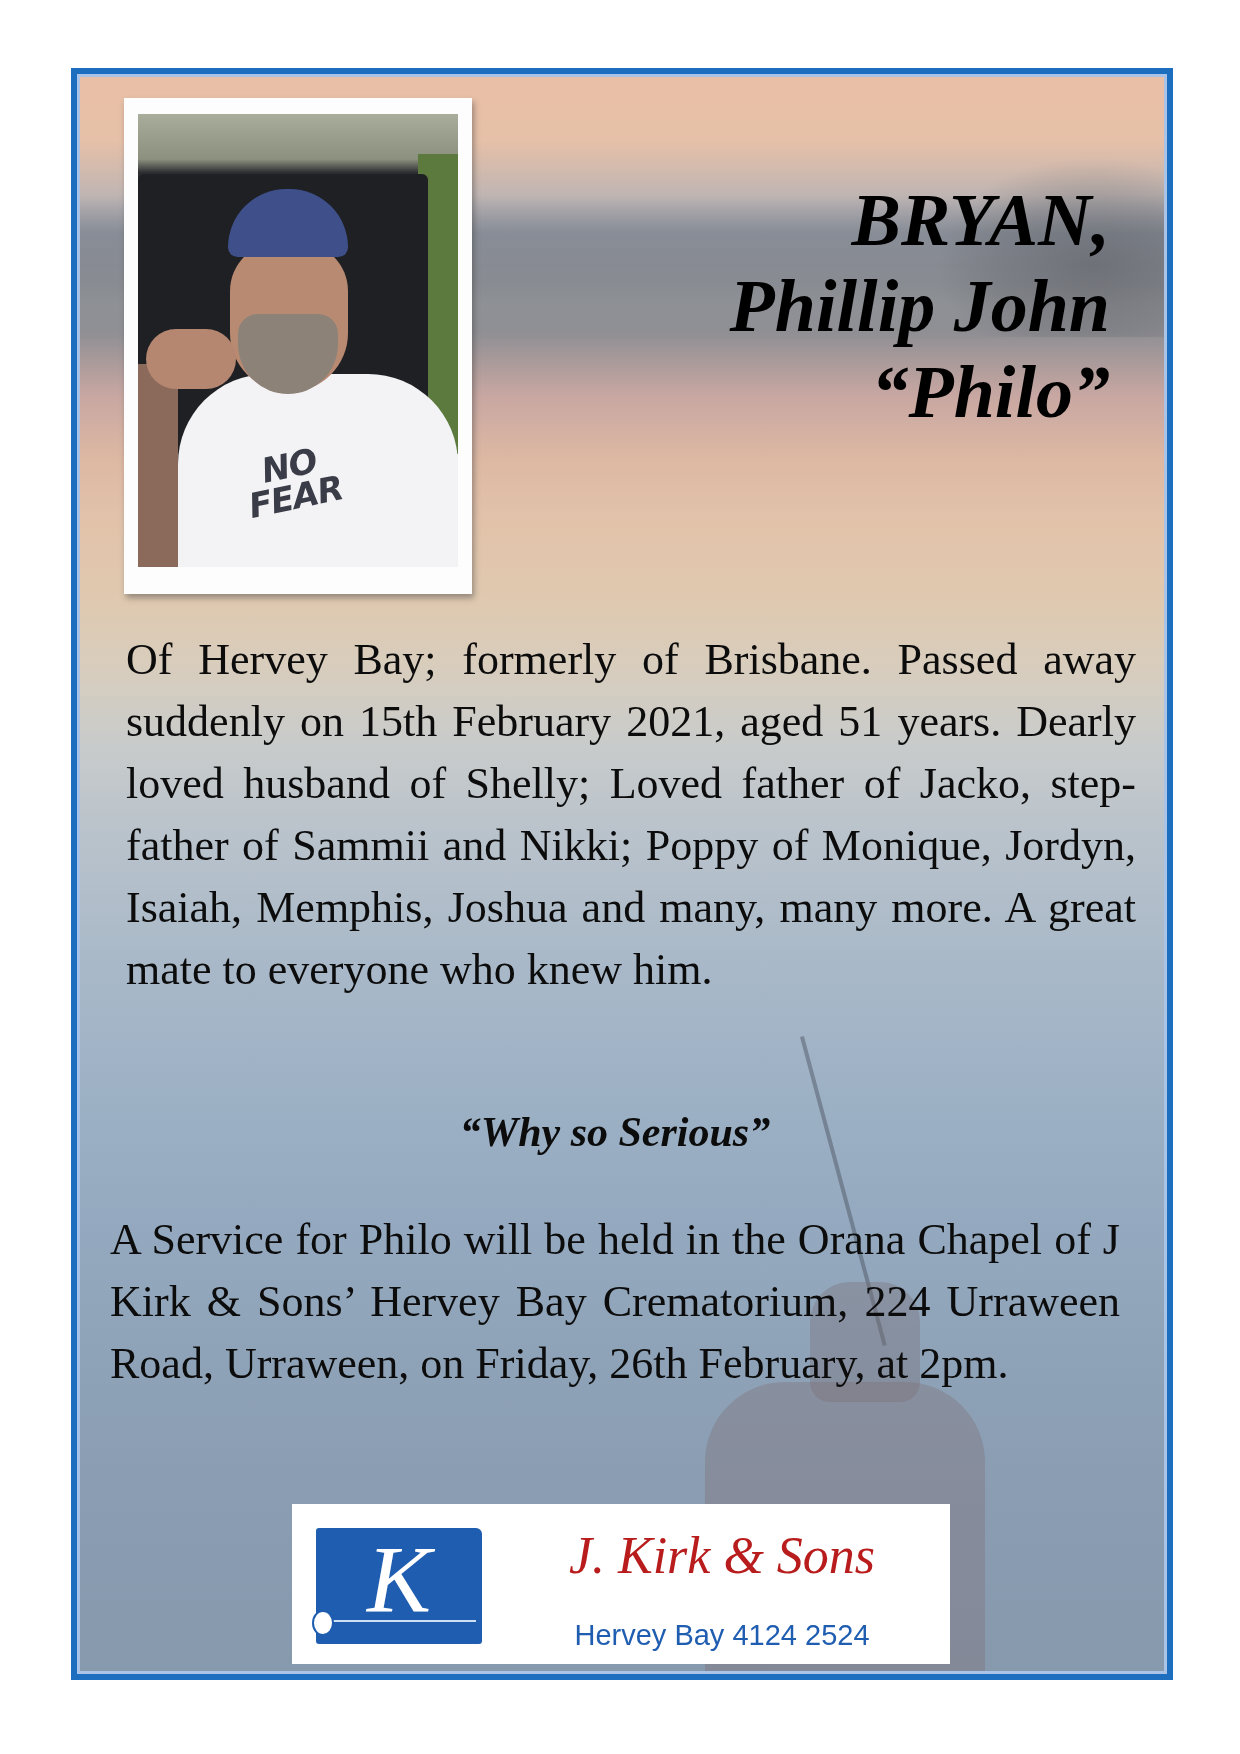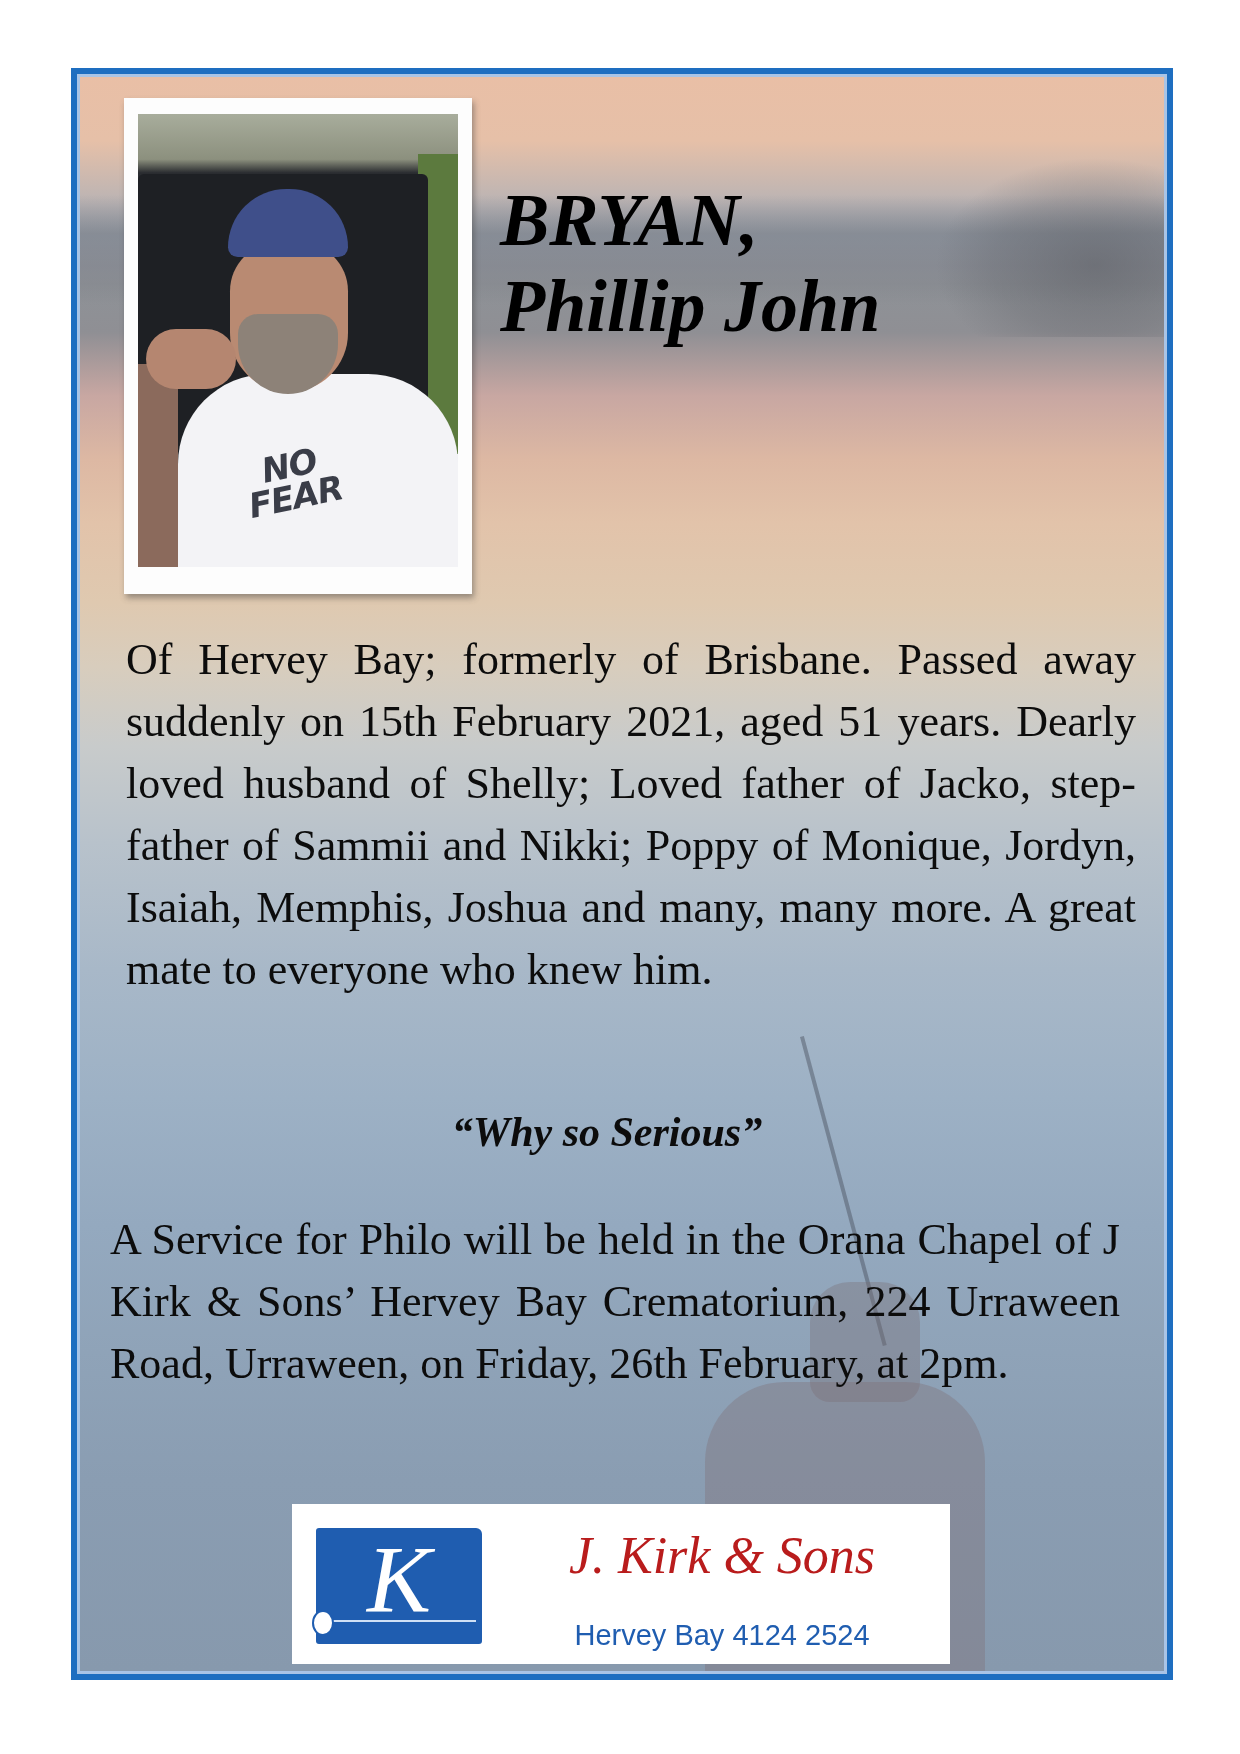--- a/index.html
+++ b/index.html
@@ -29,28 +29,28 @@
   .photo-chair { position: absolute; left: 0; top: 60px; width: 290px; height: 380px; background: #1e2024; border-radius: 6px; }
   .photo-cap { position: absolute; left: 90px; top: 75px; width: 120px; height: 68px; border-radius: 60px 60px 10px 10px; background: #3f4f8a; }
   .photo-face { position: absolute; left: 92px; top: 128px; width: 118px; height: 150px; border-radius: 50px 50px 60px 60px; background: #b98a72; }
   .photo-beard { position: absolute; left: 100px; top: 200px; width: 100px; height: 80px; border-radius: 20px 20px 50px 50px; background: #8d8278; }
   .photo-shirt { position: absolute; left: 40px; top: 260px; width: 280px; height: 200px; border-radius: 90px 90px 0 0; background: #f3f3f6; }
   .photo-hand { position: absolute; left: 8px; top: 215px; width: 90px; height: 60px; border-radius: 30px; background: #b58670; }
   .photo-arm { position: absolute; left: 0; top: 250px; width: 40px; height: 210px; background: #8b6a5c; }
   .photo-logo { position: absolute; left: 80px; top: 335px; width: 150px; height: 70px; transform: rotate(-12deg);
     font-family: "DejaVu Sans", sans-serif; font-weight: bold; font-style: italic; font-size: 34px; color: #3a3d48; line-height: 32px; text-align: center; letter-spacing: -1px; }
 
-  .name-block { position: absolute; left: 420px; top: 100px; width: 610px; text-align: left;
+  .name-block { position: absolute; left: 420px; top: 100px; width: 610px; text-align: right;
     font-family: "Liberation Serif", serif; font-weight: bold; font-style: italic; color: #000; font-size: 74px; line-height: 86px; }
   .name-block div { white-space: nowrap; }
 
   .body-text { position: absolute; left: 30px; width: 1010px; font-family: "Liberation Serif", serif; color: #0c0c0c;
     font-size: 44px; line-height: 62px; text-align: justify; text-align-last: left; }
   .para-bio { top: 552px; margin-left: 16px; }
-  .motto { position: absolute; left: 22px; top: 1030px; width: 1010px; text-align: center; font-family: "Liberation Serif", serif;
+  .motto { position: absolute; left: 30px; top: 1030px; width: 1010px; text-align: center; font-family: "Liberation Serif", serif;
     font-weight: bold; font-style: italic; font-size: 42px; line-height: 50px; color: #0c0c0c; }
   .para-service { top: 1132px; }
 
   .logo-box { position: absolute; left: 212px; top: 1427px; width: 658px; height: 160px; background: #ffffff; }
   .logo-scroll { position: absolute; left: 24px; top: 24px; width: 166px; height: 116px; background: #1f5db0; border-radius: 3px 6px 3px 3px; }
   .logo-scroll-curl { position: absolute; left: -4px; bottom: 8px; width: 18px; height: 22px; border: 2px solid #1f5db0; border-radius: 50%; background: #fff; }
   .logo-k { position: absolute; left: 0; top: 0; width: 166px; height: 100px; text-align: center; color: #ffffff;
     font-family: "Liberation Serif", serif; font-style: italic; font-size: 96px; line-height: 104px; }
   .logo-scroll-line { position: absolute; left: 10px; right: 6px; bottom: 22px; height: 2px; background: #cfe0f5; }
   .logo-title { position: absolute; left: 215px; top: 24px; width: 430px; text-align: center; color: #b91c1c;
@@ -82,20 +82,21 @@
         <div class="photo-beard"></div>
         <div class="photo-cap"></div>
         <div class="photo-hand"></div>
         <div class="photo-logo">NO FEAR</div>
       </div>
     </div>
 
     <div class="name-block">
       <div>BRYAN,</div>
       <div>Phillip John</div>
+      <div>“Philo”</div>
     </div>
 
     <div class="body-text para-bio">Of Hervey Bay; formerly of Brisbane.  Passed away suddenly on 15th February 2021, aged 51 years. Dearly loved husband of Shelly; Loved father of Jacko, step-father of Sammii and Nikki; Poppy of Monique, Jordyn, Isaiah, Memphis, Joshua and many, many more.  A great mate to everyone who knew him.</div>
 
     <div class="motto">“Why so Serious”</div>
 
     <div class="body-text para-service">A Service for Philo will be held in the Orana Chapel of J Kirk &amp; Sons’ Hervey Bay Crematorium, 224 Urraween Road, Urraween, on Friday, 26th February, at 2pm.</div>
 
     <div class="logo-box">
       <div class="logo-scroll">

